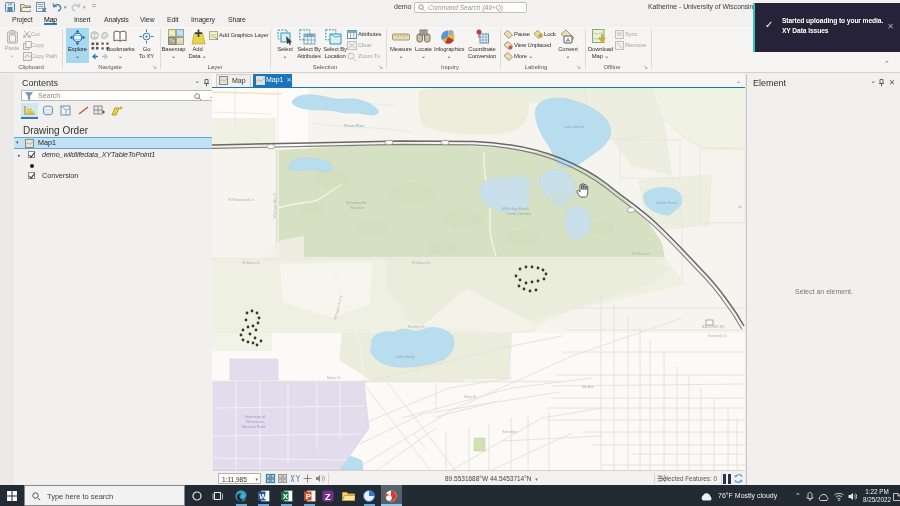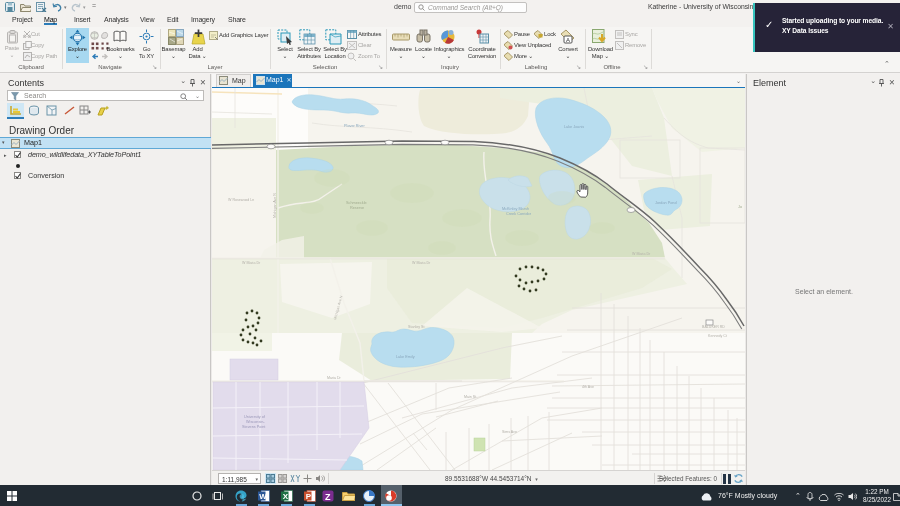--- a/index.html
+++ b/index.html
@@ -22,21 +22,21 @@
   #ribbon { left:0; top:27px; width:900px; height:46px; background:#f6f5f3; border-bottom:1px solid #d4d2d0; }
   .rsep { position:absolute; top:2px; width:1px; height:40px; background:#dddbd8; }
   .grouplabel { position:absolute; top:37px; font-size:6px; color:#5a5856; width:60px; text-align:center; }
   .btnlabel { font-size:5.9px; color:#333; text-align:center; line-height:6.8px; letter-spacing:-0.15px; }
   .gray { color:#a8a6a4 !important; }
 
   
   #mainbg { left:0; top:74px; width:900px; height:411px; background:#eceae8; }
 
   
-  #contents { left:0; top:74px; width:211px; height:411px; background:#f2f0ee; border-right:1px solid #c9c7c5; }
+  #contents { left:14px; top:74px; width:211px; height:411px; background:#f2f0ee; border-right:1px solid #c9c7c5; }
   #contents .ptitle { position:absolute; left:8px; top:4px; font-size:9px; color:#333; }
   #csearch { position:absolute; left:7px; top:16px; width:197px; height:11px; background:#fff; border:1px solid #bdbbb9; font-size:7px; color:#9a9895; }
 
   
   #mapwrap { left:212px; top:74px; width:533px; height:411px; background:#f7f6f5; }
   #maptabs { position:absolute; left:0; top:0; width:533px; height:14px; }
   #mapsvg { position:absolute; left:0; top:14px; width:533px; height:382px; }
   #statusbar { position:absolute; left:0; top:396px; width:533px; height:15px; background:#f2f1ef; border-top:1px solid #d5d3d1; }
 
   
@@ -714,20 +714,27 @@
 
   <div class="abs" id="taskbar">
     <svg style="position:absolute;left:7px;top:6px;" width="10" height="10">
       <g fill="#fff">
         <rect x="0" y="0" width="4.5" height="4.5"></rect>
         <rect x="5.5" y="0" width="4.5" height="4.5"></rect>
         <rect x="0" y="5.5" width="4.5" height="4.5"></rect>
         <rect x="5.5" y="5.5" width="4.5" height="4.5"></rect>
       </g>
     </svg>
+    <div style="position:absolute;left:24px;top:0;width:161px;height:21px;background:#f2f2f2;border:1px solid #888;">
+      <svg style="position:absolute;left:7px;top:6px;" width="9" height="9">
+        <circle cx="3.5" cy="3.5" r="2.7" fill="none" stroke="#555" stroke-width="1"></circle>
+        <line x1="5.6" y1="5.6" x2="8.2" y2="8.2" stroke="#555" stroke-width="1"></line>
+      </svg>
+      <div style="position:absolute;left:22px;top:6px;font-size:7.5px;color:#444;">Type here to search</div>
+    </div>
     <svg style="position:absolute;left:192px;top:6px;" width="10" height="10">
       <circle cx="5" cy="5" r="4" fill="none" stroke="#e8e8e8" stroke-width="1.2"></circle>
     </svg>
     <svg style="position:absolute;left:212px;top:6px;" width="11" height="10">
       <rect x="2.5" y="1.5" width="6" height="7" fill="none" stroke="#e8e8e8" stroke-width="1"></rect>
       <path d="M1,2.5 L1,8.5 M10.5,2.5 L10.5,8.5" stroke="#b8b8b8"></path>
     </svg>
 
     <svg style="position:absolute;left:235px;top:5px;" width="12" height="12" viewBox="0 0 12 12">
       <path d="M6,0.5 C9.5,0.5 11.5,3 11.5,5.2 C11.5,7.5 9.8,8.4 8.2,8.4 C7,8.4 6.4,7.9 6.4,7.2 C6.4,6.4 7.3,6.2 7.3,5.3 C7.3,4.2 6.2,3.6 5,3.6 C3.2,3.6 1.8,5 1.8,7 C1.8,9.6 4,11.5 6.6,11.5 C4,12 0.5,10.2 0.5,6.3 C0.5,2.8 3,0.5 6,0.5 Z" fill="#35a3c8"></path>

